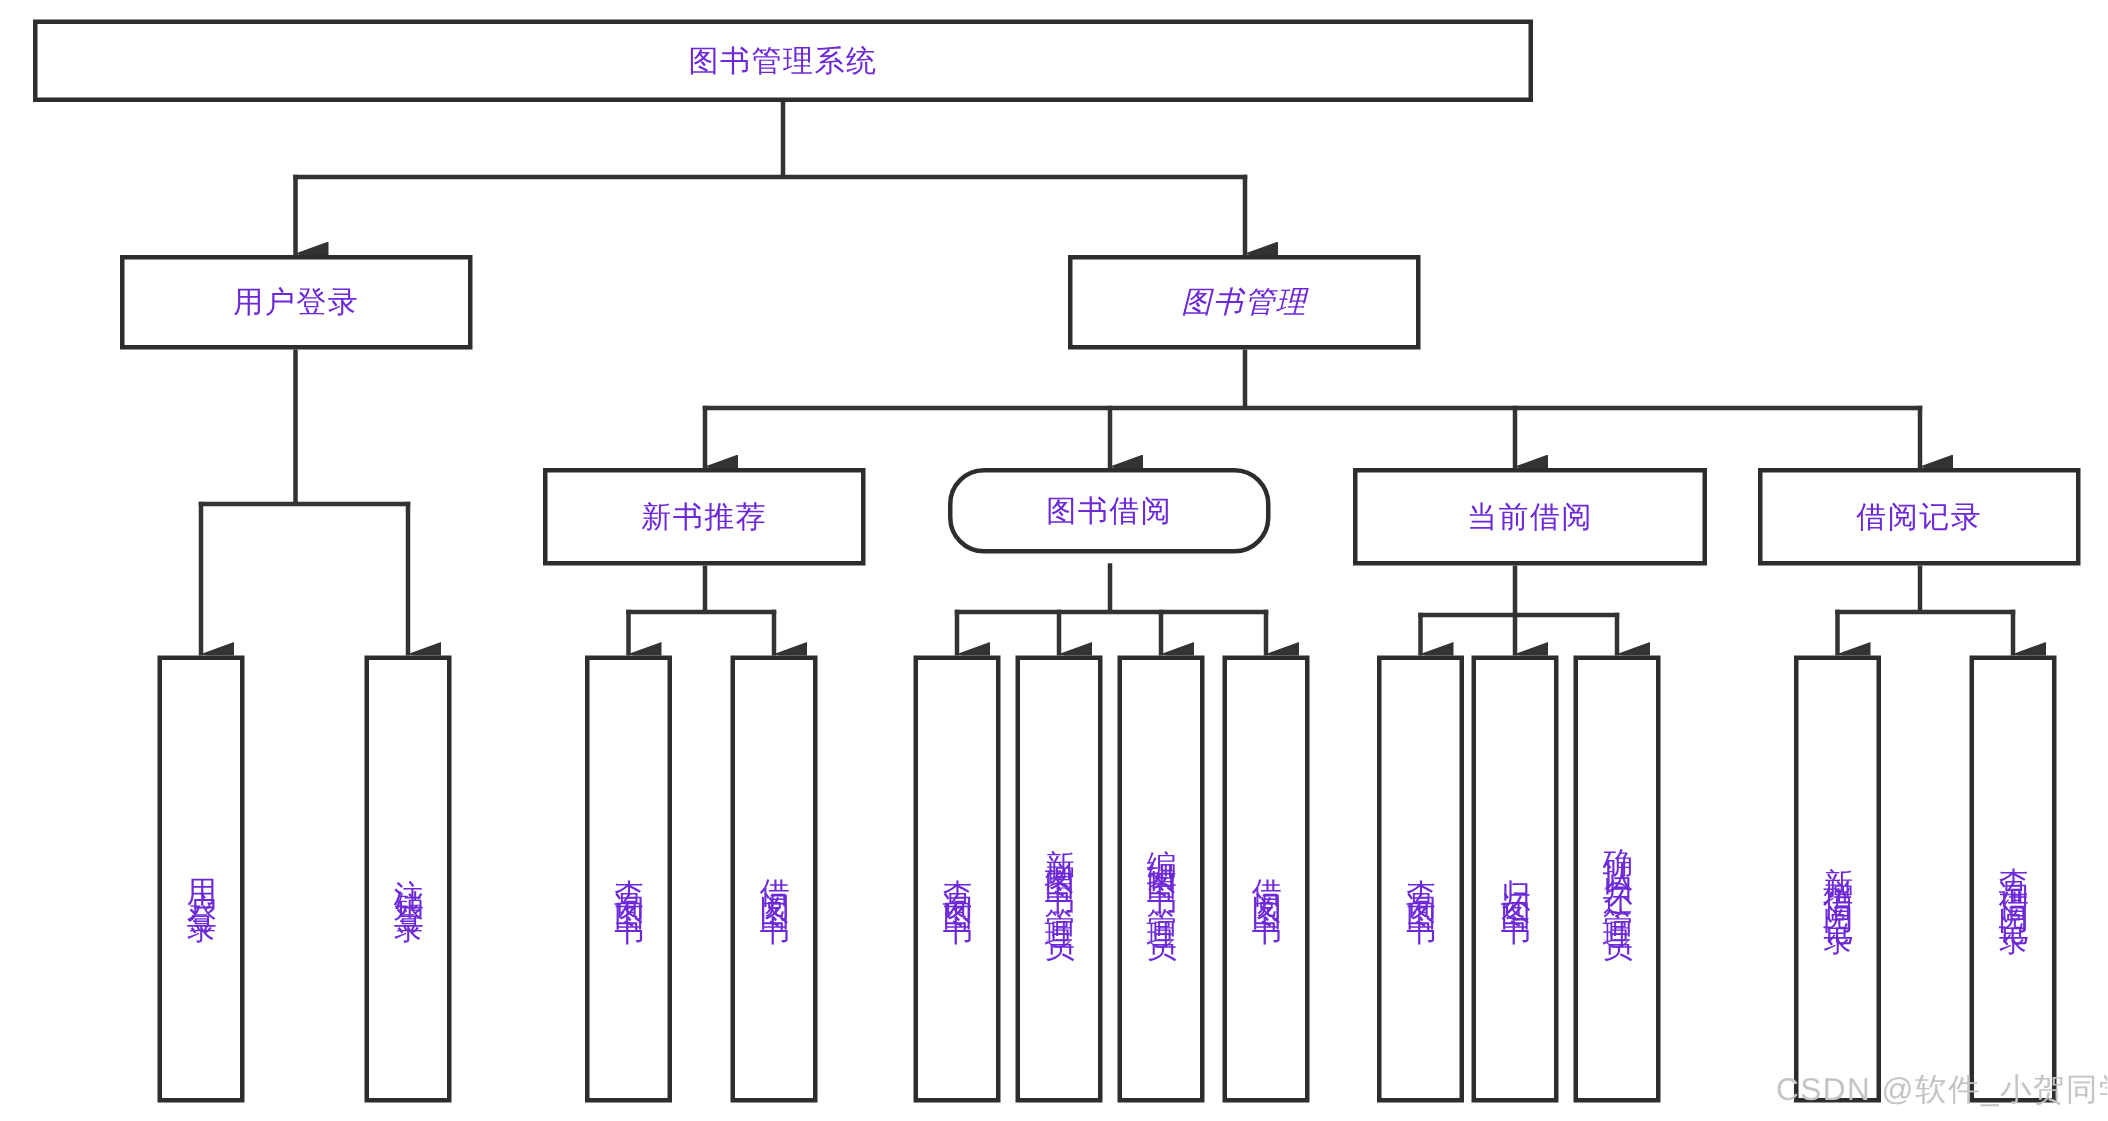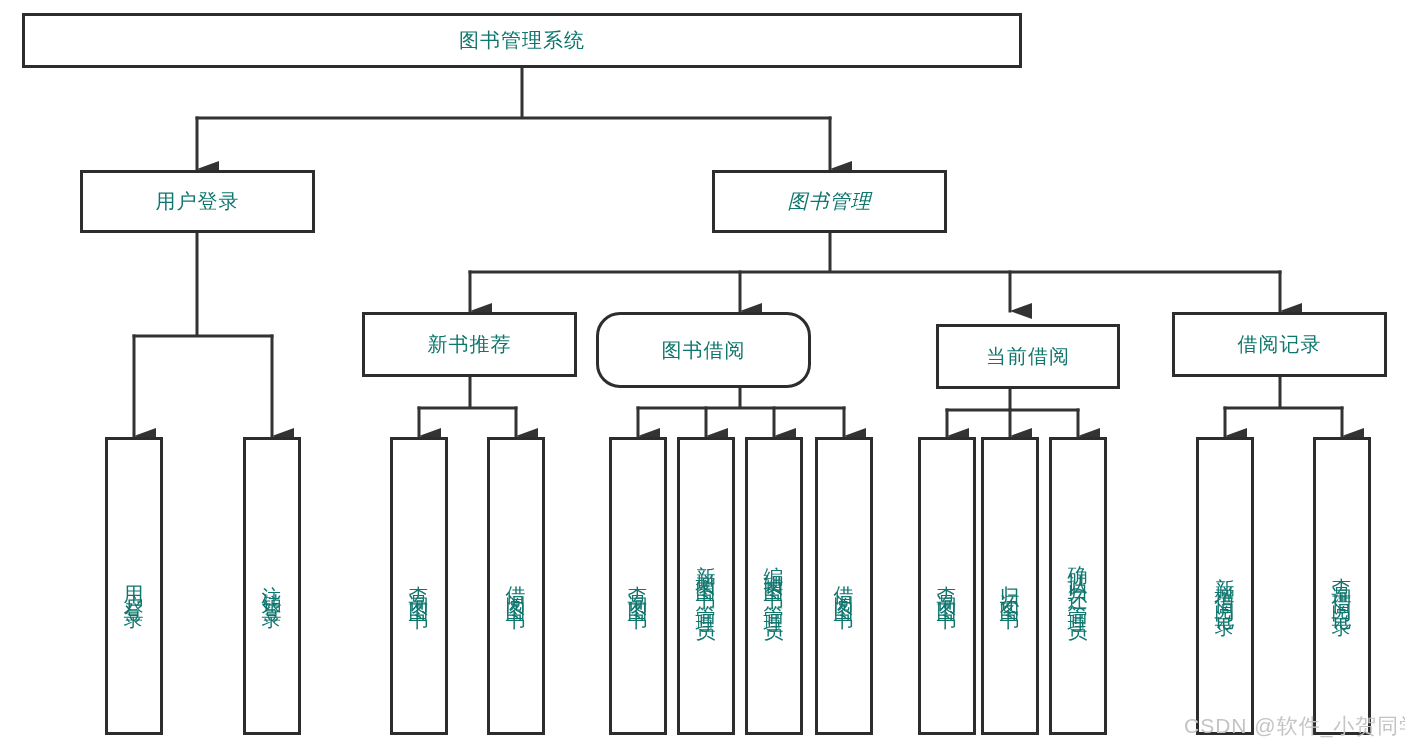--- a/index.html
+++ b/index.html
@@ -2,36 +2,36 @@
 <html><head>
 <meta charset="utf-8">
 <style>
   html,body{margin:0;padding:0;background:#ffffff;}
   body{font-family:"Liberation Sans","DejaVu Sans",sans-serif;}
   #canvas{position:relative;width:1405px;height:747px;background:#ffffff;overflow:hidden;}
   #wires{position:absolute;left:0;top:0;width:1405px;height:747px;}
   .box{
     position:absolute;background:#ffffff;border:3px solid #2d2d2d;
     display:flex;align-items:center;justify-content:center;
-    box-sizing:border-box;color:#0f766e;z-index:2;
+    box-sizing:border-box;color:#6d28d9;z-index:2;
   }
   .h .lbl{font-size:20px;letter-spacing:1px;white-space:nowrap;}
   .v .lbl{
     writing-mode:vertical-rl;text-orientation:mixed;
     font-size:20px;line-height:1.2;letter-spacing:8px;white-space:nowrap;
   }
   
   .b-root{left:22px;top:13px;width:1000px;height:55px;}
   
   .b-l2a{left:80px;top:170px;width:235px;height:63px;}
   .b-l2b{left:712px;top:170px;width:235px;height:63px;font-style:italic;}
   
   .b-l3a{left:362px;top:312px;width:215px;height:65px;}
-  .b-l3b{left:596px;top:312px;width:215px;height:76px;border-radius:24px;}
-  .b-l3c{left:936px;top:312px;width:184px;height:65px;margin-top:12px;}
+  .b-l3b{left:632px;top:312px;width:215px;height:57px;border-radius:24px;}
+  .b-l3c{left:902px;top:312px;width:236px;height:65px;}
   .b-l3d{left:1172px;top:312px;width:215px;height:65px;}
   
   .leaf{top:437px;width:58px;height:298px;}
   .lf0{left:105px;}  .lf1{left:243px;}
   .lf2{left:390px;}  .lf3{left:487px;}
   .lf4{left:609px;}  .lf5{left:677px;}  .lf6{left:745px;}  .lf7{left:815px;}
   .lf8{left:918px;}  .lf9{left:981px;}  .lf10{left:1049px;}
   .lf11{left:1196px;}.lf12{left:1313px;}
   #watermark{
     position:absolute;left:1184px;top:712px;z-index:5;

